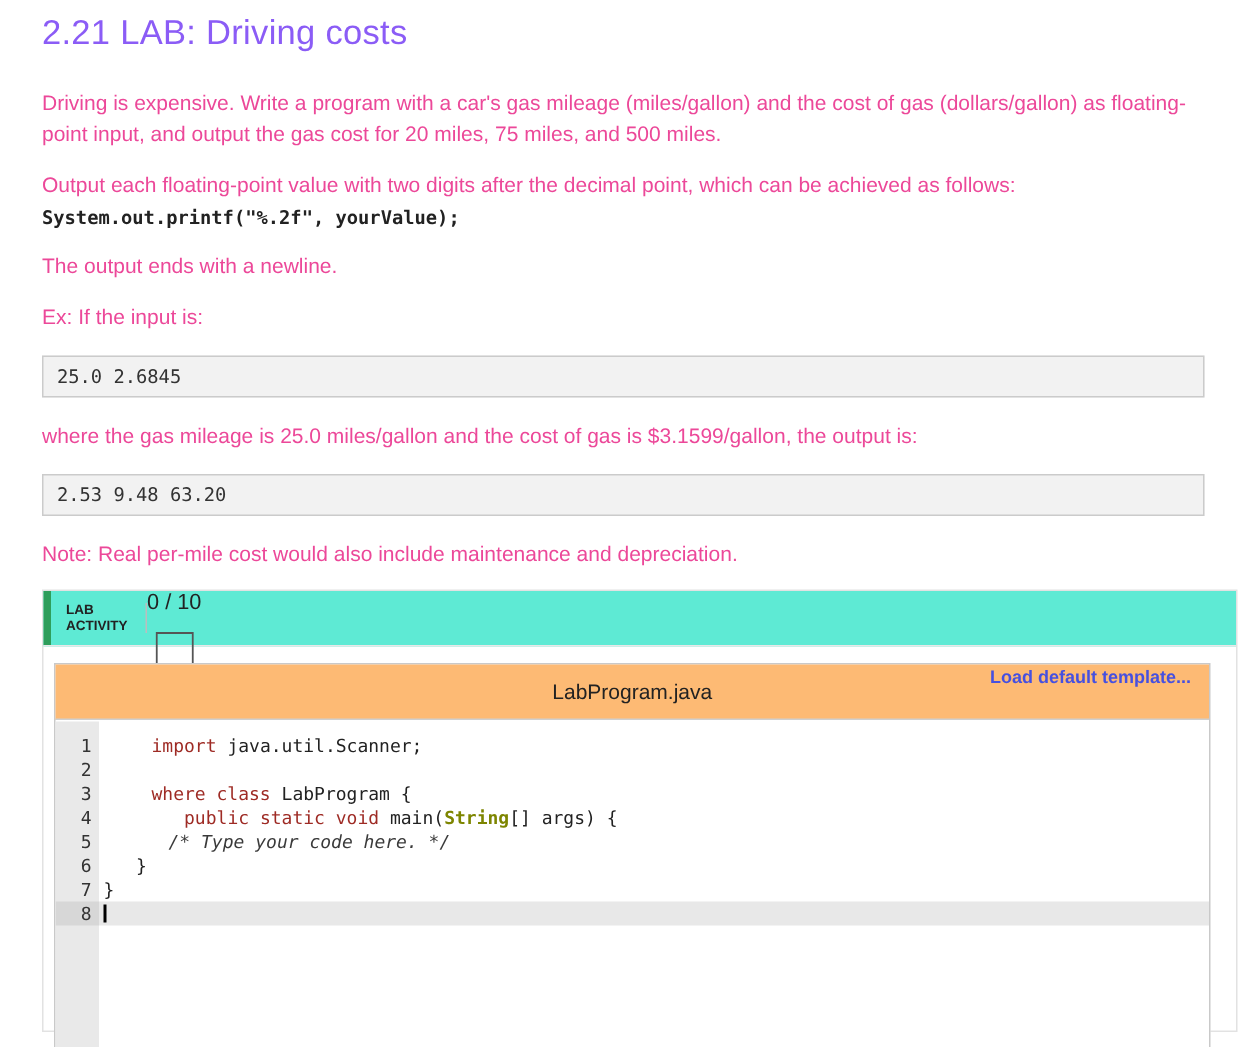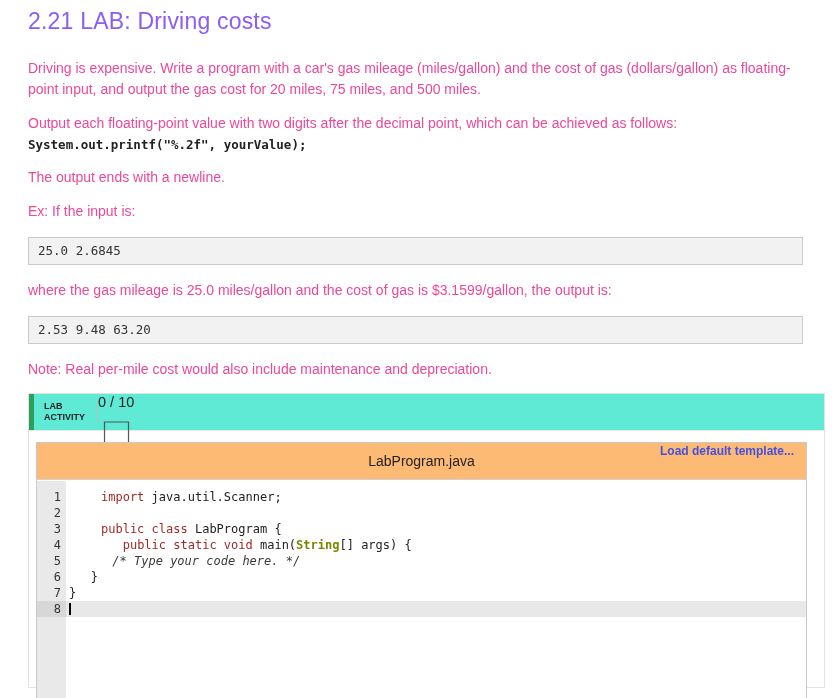--- a/index.html
+++ b/index.html
@@ -102,21 +102,21 @@
             <div class="row">
               <div class="gutter">1</div>
               <div class="code"><span class="tok-keyword">import</span><span class="tok-plain"> java.util.Scanner;</span></div>
             </div>
             <div class="row">
               <div class="gutter">2</div>
               <div class="code"></div>
             </div>
             <div class="row">
               <div class="gutter">3</div>
-              <div class="code"><span class="tok-keyword">public class</span><span class="tok-plain"> LabProgram {</span></div>
+              <div class="code"><span class="tok-keyword">where class</span><span class="tok-plain"> LabProgram {</span></div>
             </div>
             <div class="row">
               <div class="gutter">4</div>
               <div class="code"><span class="tok-plain">   </span><span class="tok-keyword">public static void</span><span class="tok-plain"> main(</span><span class="tok-type">String</span><span class="tok-plain">[] args) {</span></div>
             </div>
             <div class="row">
               <div class="gutter">5</div>
               <div class="code"><span class="tok-comment">      /* Type your code here. */</span></div>
             </div>
             <div class="row">

